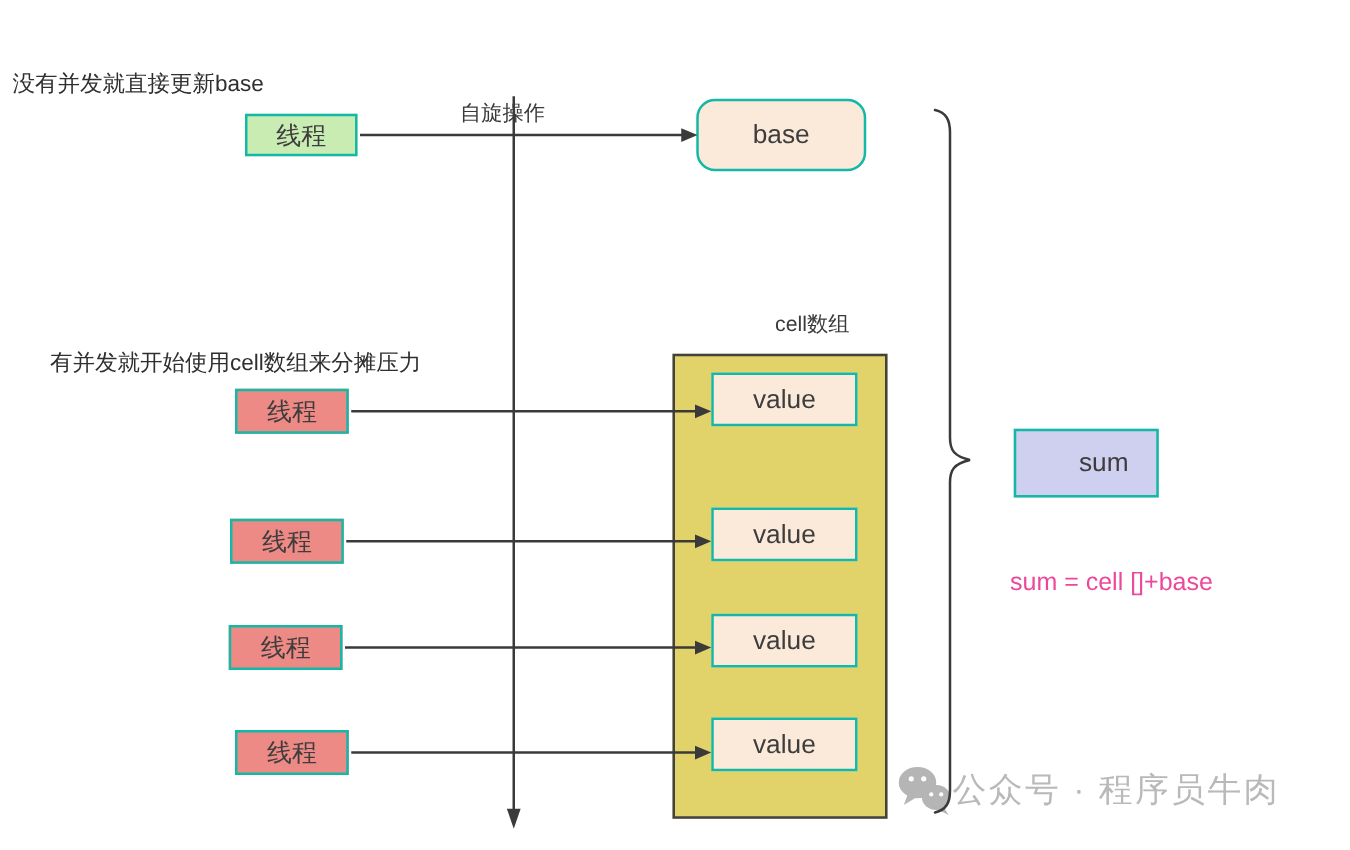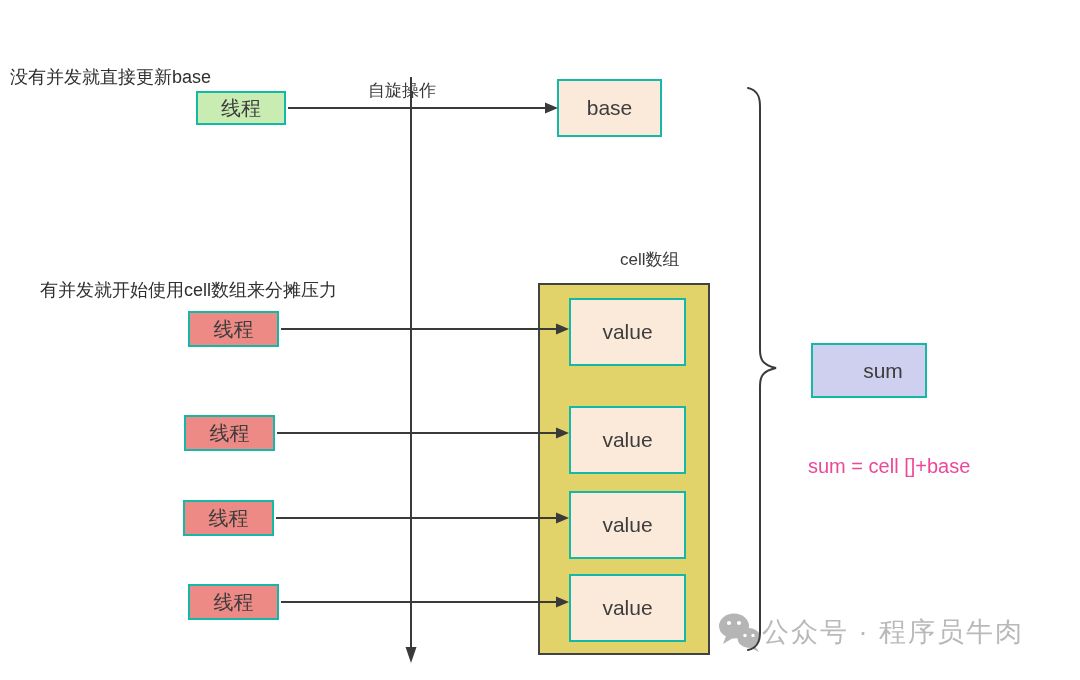--- a/index.html
+++ b/index.html
@@ -42,22 +42,22 @@
     z-index: 2;
   }
   .node.thread { font-size: 20px; }
   .node.latin  { font-size: 21px; }
 
   .green-box    { background: #c9ecb2; width: 90px;  height: 34px; }
   .red-box      { background: #ee8a85; width: 91px;  height: 36px; }
   .peach-box    { background: #fbe9da; }
   .lavender-box { background: #cfcff0; width: 116px; height: 55px; padding-left: 28px; }
 
-  .base-box  { width: 105px; height: 58px; }
-  .value-box { width: 117px; height: 68px; }
+  .base-box  { width: 136px; height: 58px; border-radius: 15px; }
+  .value-box { width: 117px; height: 43px; }
 
   .yellow-container {
     box-sizing: border-box;
     background: #e2d26a;
     border: 2px solid #424242;
     width: 172px;
     height: 372px;
     z-index: 1;
   }
 
@@ -89,21 +89,21 @@
     color: #b9b9b9;
     letter-spacing: 2px;
     white-space: nowrap;
   }
 </style>
 </head>
 <body>
 
 <div id="canvas">
 
-  <div class="abs note" style="left:10px; top:65px;">没有并发就直接更新base</div>
+  <div class="abs note" style="left:10px; top:55px;">没有并发就直接更新base</div>
 
   <div class="abs small-label" style="left:368px; top:43px;margin-top:36px;">自旋操作</div>
 
   <div class="abs node thread green-box" style="left:196px; top:91px;">线程</div>
 
   <div class="abs node latin peach-box base-box" style="left:557px; top:79px;">base</div>
 
   <div class="abs note" style="left:8px; top:278px;margin-left:32px;">有并发就开始使用cell数组来分摊压力</div>
 
   <div class="abs small-label" style="left:600px; top:248px;margin-left:20px;">cell数组</div>

